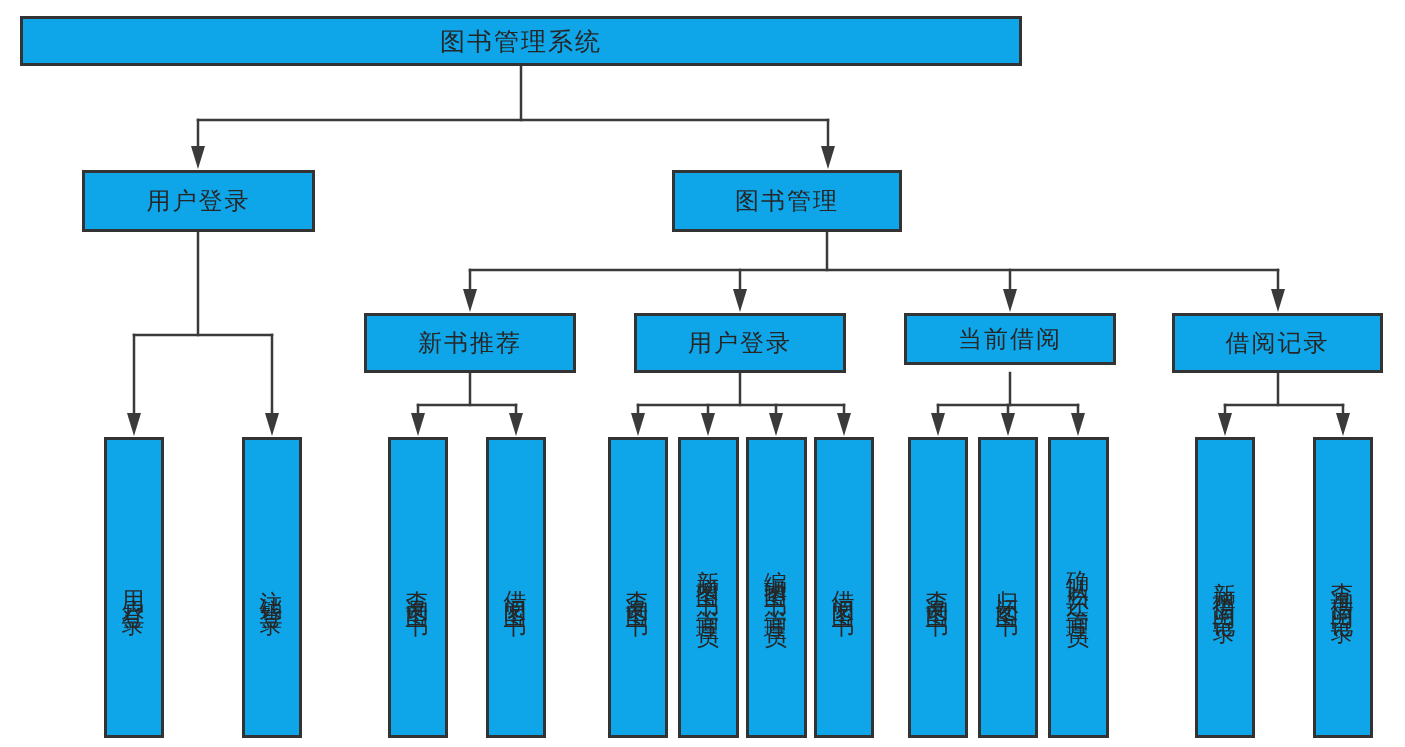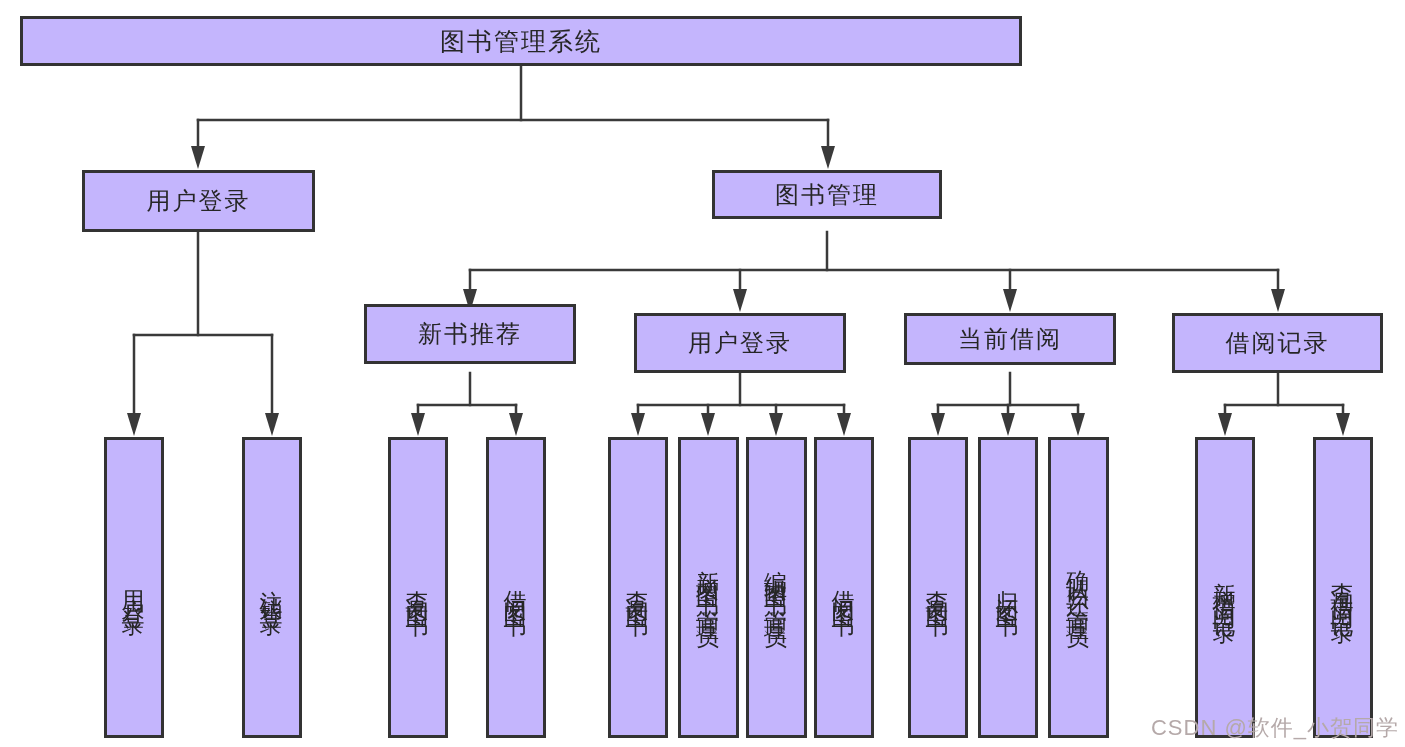--- a/index.html
+++ b/index.html
@@ -8,21 +8,21 @@
     width:1405px;height:747px;
     background:#ffffff;
     font-family:"Liberation Sans","DejaVu Sans",sans-serif;
     overflow:hidden;
   }
   #connectors{position:absolute;left:0;top:0;}
   .node{
     position:absolute;
     box-sizing:border-box;
     border:3px solid #333333;
-    background:#c4b5fd;
+    background:#0ea5e9;
     display:flex;
     align-items:center;
     justify-content:center;
     color:#262626;
   }
   .node.h{
     font-size:24px;
     letter-spacing:2px;
     white-space:nowrap;
   }
@@ -113,23 +113,23 @@
       <polygon points="1001,413 1015,413 1008,436"></polygon>
       <polygon points="1071,413 1085,413 1078,436"></polygon>
       <polygon points="1218,413 1232,413 1225,436"></polygon>
       <polygon points="1336,413 1350,413 1343,436"></polygon>
     </g>
   </svg>
 
   <div class="node h root" style="left:20px;top:16px;width:1002px;height:50px">图书管理系统</div>
 
   <div class="node h" style="left:82px;top:170px;width:233px;height:62px">用户登录</div>
-  <div class="node h" style="left:712px;top:170px;width:230px;height:49px">图书管理</div>
+  <div class="node h" style="left:672px;top:170px;width:230px;height:62px">图书管理</div>
 
-  <div class="node h" style="left:364px;top:304px;width:212px;height:60px">新书推荐</div>
+  <div class="node h" style="left:364px;top:313px;width:212px;height:60px">新书推荐</div>
   <div class="node h" style="left:634px;top:313px;width:212px;height:60px">用户登录</div>
   <div class="node h" style="left:904px;top:313px;width:212px;height:52px">当前借阅</div>
   <div class="node h" style="left:1172px;top:313px;width:211px;height:60px">借阅记录</div>
 
   <div class="node v" style="left:104px;top:437px;width:60px;height:301px">
     <span class="vtext">用户登录</span>
   </div>
   <div class="node v" style="left:242px;top:437px;width:60px;height:301px">
     <span class="vtext">注销登录</span>
   </div>
@@ -164,15 +164,14 @@
     <span class="vtext">确认归还（管理员）</span>
   </div>
 
   <div class="node v" style="left:1195px;top:437px;width:60px;height:301px">
     <span class="vtext">新增借阅记录</span>
   </div>
   <div class="node v" style="left:1313px;top:437px;width:60px;height:301px">
     <span class="vtext">查询借阅记录</span>
   </div>
 
-  <div class="watermark">CSDN @软件_小贺同学</div>
 
 </div>
 
 </body></html>

